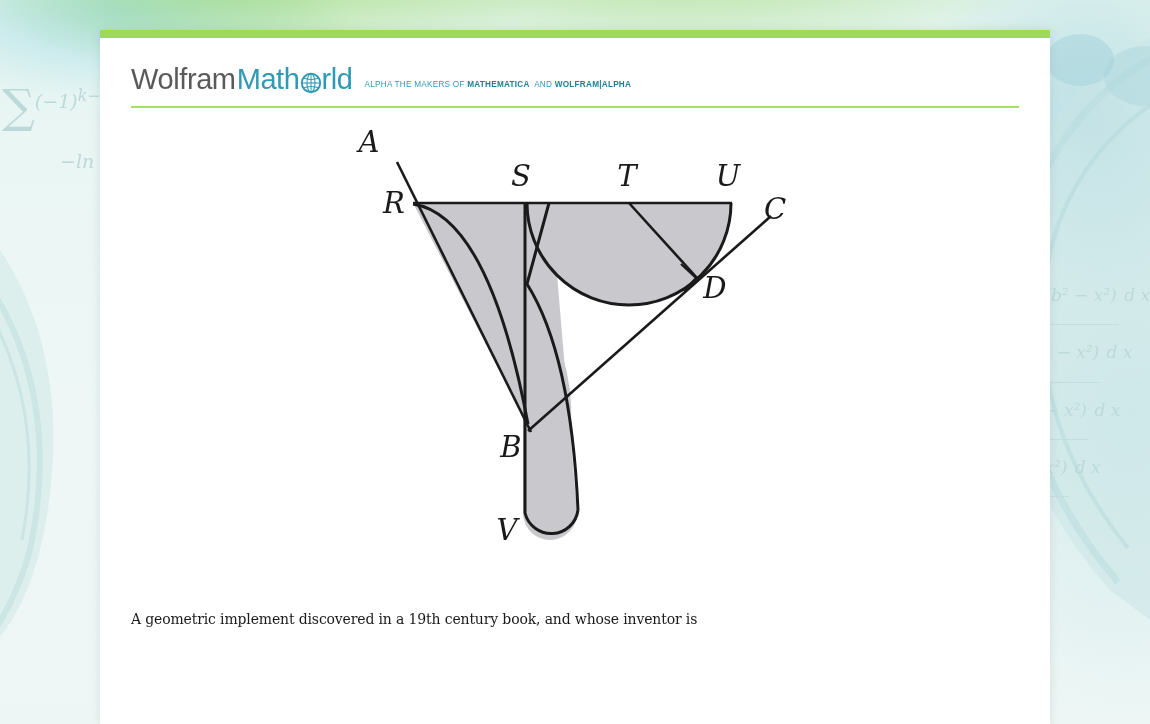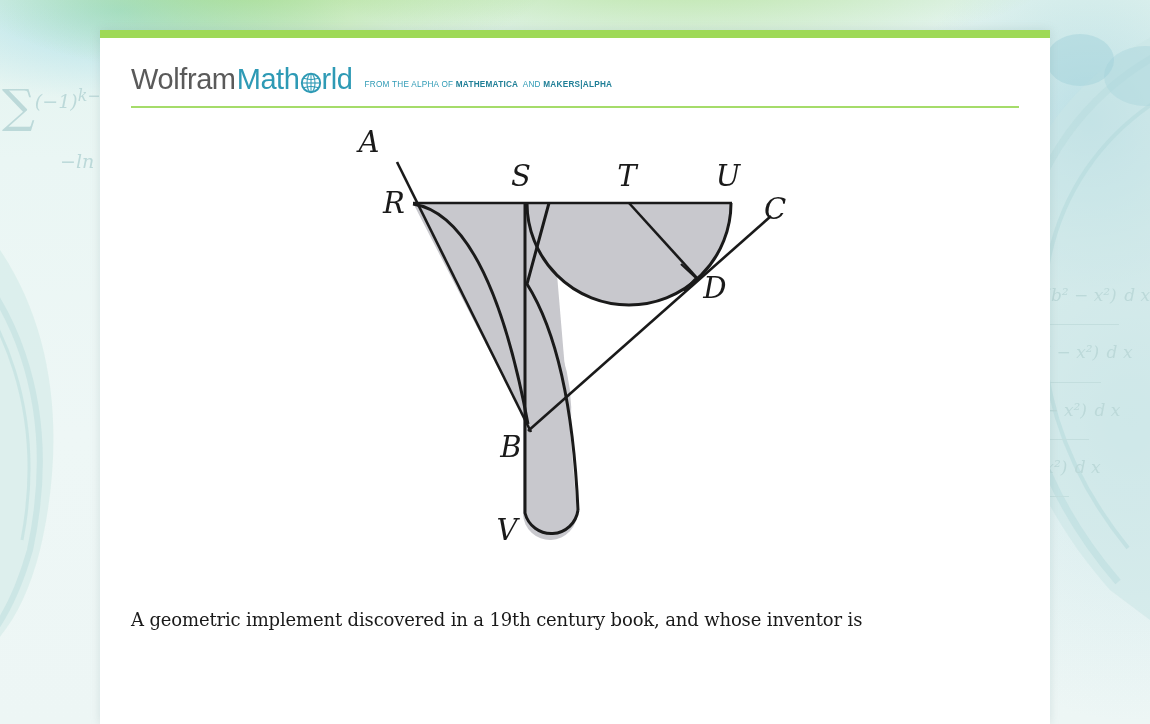--- a/index.html
+++ b/index.html
@@ -160,21 +160,21 @@
     margin-top: 6px;
     display: flex;
     justify-content: center;
   }
   #tomahawk-figure { display: block; }
 
   
   #body-text {
     margin-top: 26px;
     font-family: "DejaVu Serif", serif;
-    font-size: 18px;
+    font-size: 14px;
     line-height: 39px;
     color: #1a1a1a;
     letter-spacing: -0.15px;
   }
 </style>
 </head>
 <body>
 
 <div id="page-bg"></div>
 
@@ -232,22 +232,22 @@
             <ellipse cx="11" cy="11" rx="4.0" ry="9.2" fill="none" stroke="#2e9ab5" stroke-width="1.1"></ellipse>
             <line x1="1.8" y1="11" x2="20.2" y2="11" stroke="#2e9ab5" stroke-width="1.1"></line>
             <path d="M 3.1 6.3 Q 11 9 18.9 6.3" fill="none" stroke="#2e9ab5" stroke-width="1"></path>
             <path d="M 3.1 15.7 Q 11 13 18.9 15.7" fill="none" stroke="#2e9ab5" stroke-width="1"></path>
             <line x1="11" y1="1.8" x2="11" y2="20.2" stroke="#2e9ab5" stroke-width="1"></line>
           </svg>
         </span>
         <span>rld</span>
       </span>
       <span id="brand-tagline">
-        <span class="tagline-line"><span>FROM THE ALPHA OF </span><b>MATHEMATICA</b></span>
-        <span class="tagline-line"><span>AND </span><b>MAKERS|ALPHA</b></span>
+        <span class="tagline-line"><span>ALPHA THE MAKERS OF </span><b>MATHEMATICA</b></span>
+        <span class="tagline-line"><span>AND </span><b>WOLFRAM|ALPHA</b></span>
       </span>
     </div>
 
     <div id="title-rule"></div>
 
     <div id="figure-wrap">
       <svg id="tomahawk-figure" width="660" height="460" viewBox="230 160 660 460">
 
         <defs>
 

